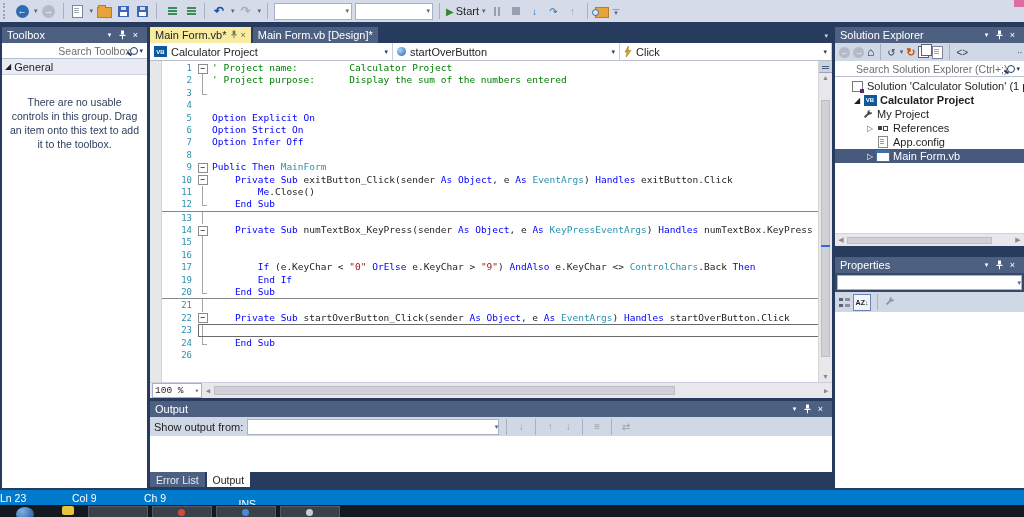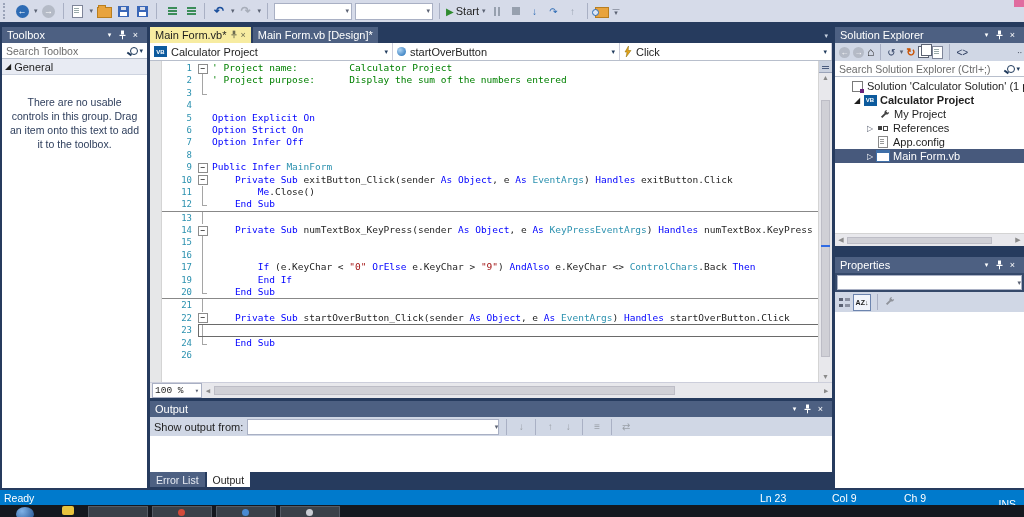--- a/index.html
+++ b/index.html
@@ -40,21 +40,21 @@
   .ic-findfolder::after{content:"";position:absolute;left:-4px;top:1px;width:5px;height:5px;border:1.5px solid #2D6BB4;border-radius:50%;background:#dce6f5;}
   .tb-overflow{font-size:7px;color:#5B6273;display:flex;flex-direction:column;align-items:center;line-height:4px;}
   .feedback{position:absolute;right:0;top:0;width:10px;height:7px;background:#E06C9F;}
 
   
   .main{display:flex;height:468px;box-sizing:border-box;padding:5px 0 2px 2px;gap:3px;border-radius:8px;}
   .panelttl{height:16px;background:#4D6082;color:#fff;display:flex;align-items:center;padding:0 5px;flex:none;}
   .panelttl .t{flex:1;font-size:11px;}
   .ttl-ic{display:inline-flex;align-items:center;justify-content:center;width:13px;color:#fff;font-size:9px;}
   .ttl-ic.caret{font-size:7px;}
-  .srch{height:15px;background:#fff;border-bottom:1px solid #B8BFCC;display:flex;align-items:center;padding:0 4px;flex:none;}
+  .srch{height:15px;background:#fff;border-bottom:1px solid #B8BFCC;display:flex;align-items:center;padding:0 4px;flex:none;text-align:right;}
   .srch .ph{flex:1;color:#6D6D6D;font-size:10.5px;white-space:nowrap;overflow:hidden;}
   .mag{width:6px;height:6px;border:1.5px solid #1E395B;border-radius:50%;position:relative;flex:none;}
   .mag::after{content:"";position:absolute;left:-4px;top:5px;width:5px;height:1.5px;background:#1E395B;transform:rotate(35deg);}
   .srch .caret{color:#1E395B;}
 
   
   .toolbox{width:145px;background:#fff;display:flex;flex-direction:column;flex:none;}
   .tbx-sect{height:15px;background:#E8EBF3;border-bottom:1px solid #CDD3DF;display:flex;align-items:center;padding:0 3px;gap:3px;flex:none;}
   .exp{font-size:8px;color:#1E1E1E;}
   .tbx-msg{padding:20px 6px 0 6px;text-align:center;font-size:10.5px;line-height:14px;color:#30405E;}
@@ -351,21 +351,21 @@
               <span class="ct"><span class="tk-kw">Option Infer Off</span></span>
             </div>
             <div class="cl">
               <span class="ln">8</span>
               <span class="fold"></span>
               <span class="ct"></span>
             </div>
             <div class="cl">
               <span class="ln">9</span>
               <span class="fold f-box"></span>
-              <span class="ct"><span class="tk-kw">Public Infer</span><span class="tk-tx"> </span><span class="tk-ty">MainForm</span></span>
+              <span class="ct"><span class="tk-kw">Public Then</span><span class="tk-tx"> </span><span class="tk-ty">MainForm</span></span>
             </div>
             <div class="cl">
               <span class="ln">10</span>
               <span class="fold f-box"></span>
               <span class="ct"><span class="tk-tx">    </span><span class="tk-kw">Private Sub</span><span class="tk-tx"> exitButton_Click(sender </span><span class="tk-kw">As</span><span class="tk-tx"> </span><span class="tk-kw">Object</span><span class="tk-tx">, e </span><span class="tk-kw">As</span><span class="tk-tx"> </span><span class="tk-ty">EventArgs</span><span class="tk-tx">) </span><span class="tk-kw">Handles</span><span class="tk-tx"> exitButton.Click</span></span>
             </div>
             <div class="cl">
               <span class="ln">11</span>
               <span class="fold f-line"></span>
               <span class="ct"><span class="tk-tx">        </span><span class="tk-kw">Me</span><span class="tk-tx">.Close()</span></span>
@@ -541,21 +541,21 @@
               </span>
               <span class="tlbl">Solution 'Calculator Solution' (1 project</span>
             </div>
             <div class="trow" style="padding-left: 16px;">
               <span class="texp open">◢</span>
               <span class="tico">
                 <span class="i-vb">VB</span>
               </span>
               <span class="tlbl b">Calculator Project</span>
             </div>
-            <div class="trow" style="padding-left: 30px;">
+            <div class="trow" style="padding-left: 13px;">
               <span class="texp"></span>
               <span class="tico">
                 <svg width="11" height="11" viewBox="0 0 12 12">
                   <path d="M11 3.2 A2.8 2.8 0 0 1 7.5 6 L3.6 9.9 2.1 8.4 6 4.5 A2.8 2.8 0 0 1 8.8 1 L7.8 2.6 9.4 4.2 Z" fill="#424242"></path>
                 </svg>
               </span>
               <span class="tlbl">My Project</span>
             </div>
             <div class="trow" style="padding-left: 29px;">
               <span class="texp">▷</span>
@@ -618,21 +618,20 @@
                 <path d="M11 3.2 A2.8 2.8 0 0 1 7.5 6 L3.6 9.9 2.1 8.4 6 4.5 A2.8 2.8 0 0 1 8.8 1 L7.8 2.6 9.4 4.2 Z" fill="#424242"></path>
               </svg>
           </span>
         </div>
         <div class="prbody"></div>
       </div>
     </div>
   </div>
 
   <div class="statusbar">
-    <span class="ready">Ready</span>
     <span class="fld">Ln 23</span>
     <span class="fld">Col 9</span>
     <span class="fld">Ch 9</span>
     <span class="ins">INS</span>
   </div>
 
   <div class="taskbar">
     <span class="tk-orb"></span>
     <span class="tk-y"></span>
     <span class="tk-btn" style="left:88px"></span>

